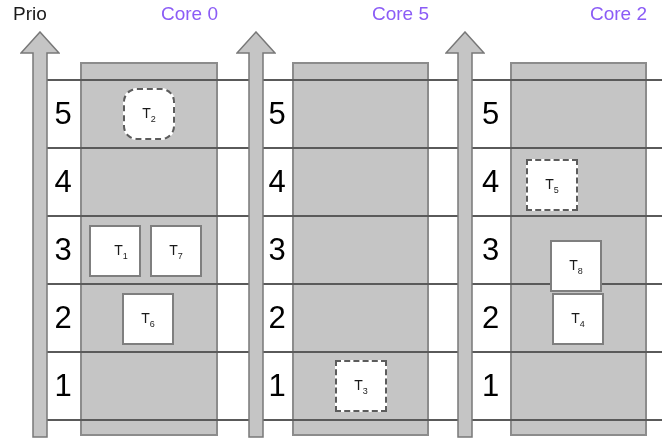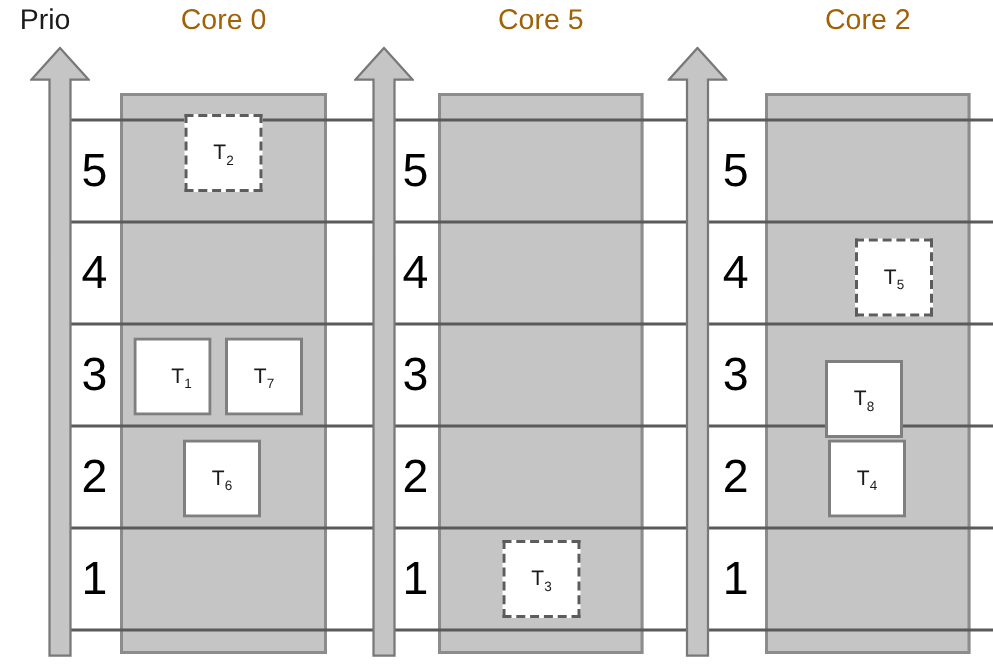--- a/index.html
+++ b/index.html
@@ -21,22 +21,22 @@
   .hl3 { top:283px; } .hl4 { top:351px; } .hl5 { top:419px; }
   
   .arrow { position:absolute; top:31px; width:40px; height:407px; z-index:3; }
   .ar0 { left:20px; } .ar1 { left:236px; } .ar2 { left:445px; }
   
   .prio-label {
     position:absolute; top:3px; left:6px; width:48px; font-size:19px;
     color:#1a1a1a; z-index:5;text-align:center;
   }
   .core-title {
-    position:absolute; top:3px; height:22px; line-height:22px; text-align:center;
-    font-size:19px; color:#a16207; z-index:5;
+    position:absolute; top:3px; height:22px; line-height:22px; text-align:right;
+    font-size:19px; color:#8b5cf6; z-index:5;
   }
   .ct0 { left:80px;  width:138px; }
   .ct1 { left:292px; width:137px; }
   .ct2 { left:510px; width:137px; }
   
   .num {
     position:absolute; height:68px; line-height:68px; text-align:center;
     font-size:31px; color:#000; z-index:2;
   }
   .nc0 { left:46px;  width:34px; }
@@ -45,26 +45,26 @@
   .r5 { top:80px; } .r4 { top:148px; } .r3 { top:216px; } .r2 { top:284px; } .r1 { top:352px; }
   
   .task {
     position:absolute; width:52px; height:52px; background:#ffffff;
     border:2px solid #7f7f7f; box-sizing:border-box; z-index:4;
     display:flex; align-items:center; justify-content:center;
     font-size:14px; color:#1a1a1a;
   }
   .task sub { font-size:9px; line-height:1; }
   .task.dashed { border-style:dashed; border-color:#5c5c5c; }
-  .t2 { left:123px; top:76px; }
+  .t2 { left:123px; top:88px;border-radius:14px; }
   .t1 { left:89px;  top:225px;padding-left:12px; }
   .t7 { left:150px; top:225px; }
   .t6 { left:122px; top:293px; }
   .t3 { left:335px; top:360px; }
-  .t5 { left:570px; top:159px; }
+  .t5 { left:526px; top:159px; }
   .t8 { left:550px; top:240px; }
   .t4 { left:552px; top:293px; }
 </style>
 </head>
 <body>
 
 <div class="canvas">
 
   <div class="prio-label">Prio</div>
 

